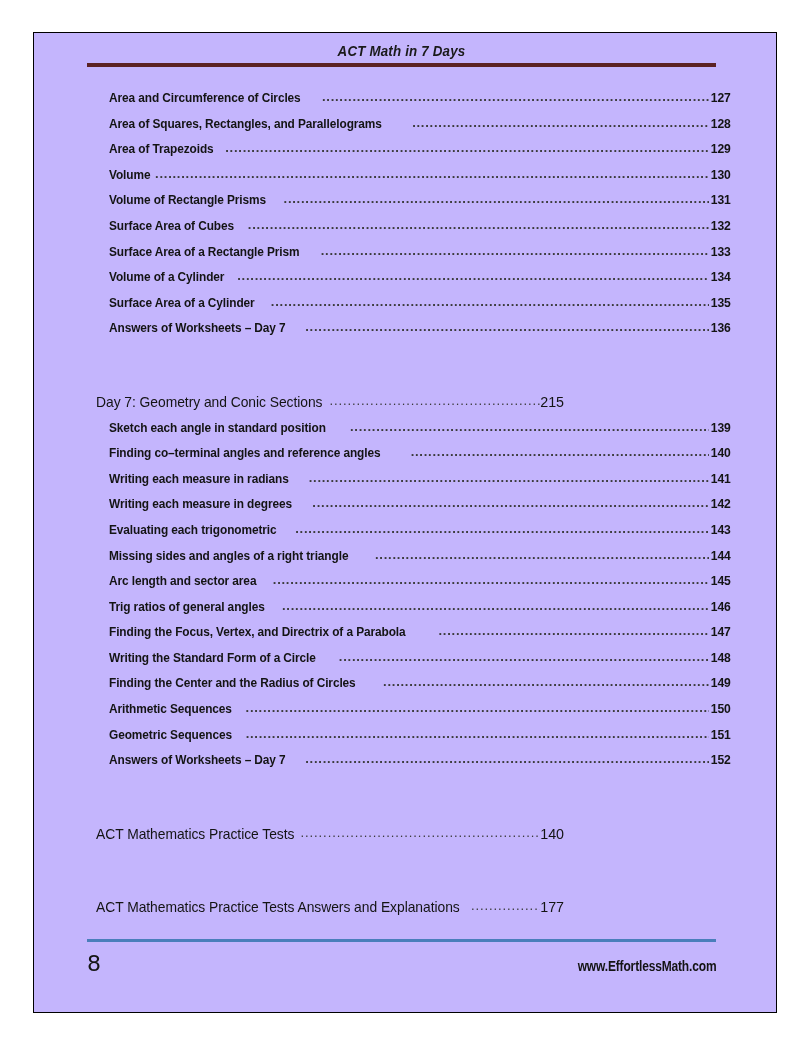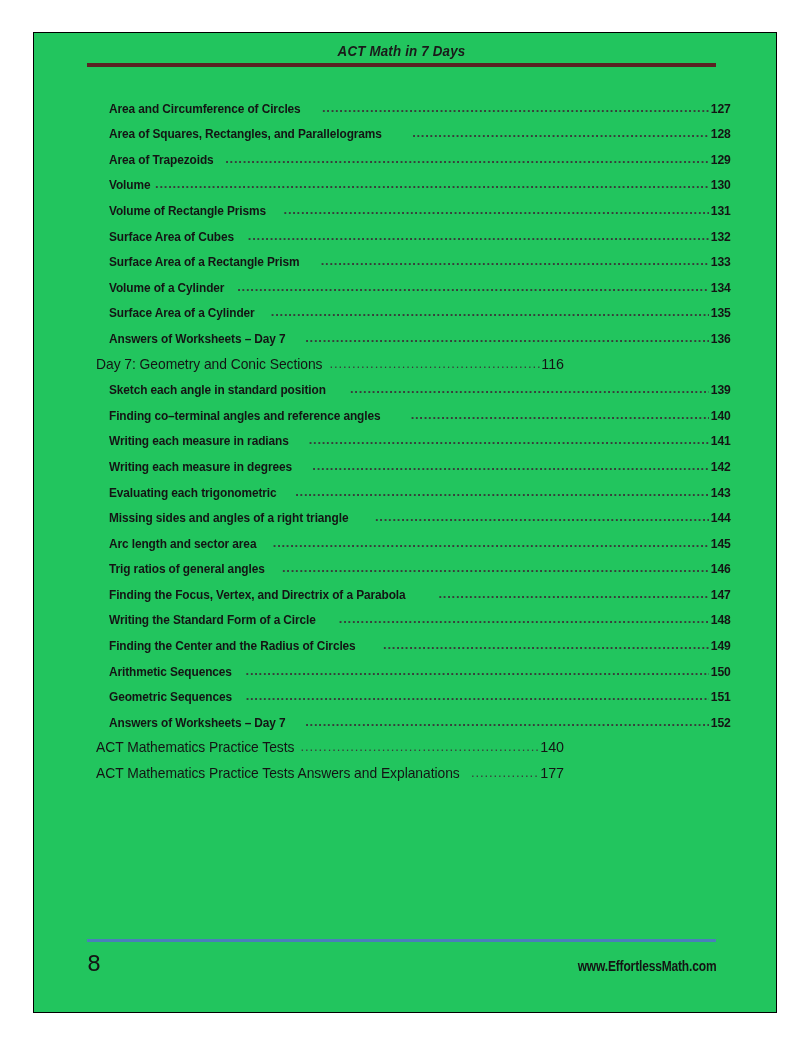--- a/index.html
+++ b/index.html
@@ -15,21 +15,21 @@
   }
 
   
   .page-sheet {
     position: absolute;
     left: 33px;
     top: 32px;
     width: 744px;
     height: 981px;
     border: 1.6px solid #000000;
-    background: #22c55e;
+    background: #c4b5fd;
     box-sizing: border-box;
   }
 
   .page-inner {
     position: absolute;
     left: 0;
     top: 0;
     right: 0;
     bottom: 0;
   }
@@ -63,21 +63,21 @@
   
   .toc {
     position: absolute;
     left: 0;
     top: 57px;
     width: 100%;
   }
 
   .toc-entry {
     display: flex;
-    align-items: flex-end;
+    align-items: flex-start;
     height: 25.6px;
     color: #141414;
     white-space: nowrap;
     overflow: hidden;
   }
 
   .toc-entry .toc-text,
   .toc-entry .toc-page {
     flex: 0 0 auto;
   }
@@ -92,20 +92,21 @@
     transform: translateY(-1px);
   }
 
   
   .lvl1 {
     padding-left: 62px;
     padding-right: 212px;
     font-size: 14.3px;
     font-weight: normal;
     letter-spacing: -0.05px;
+    margin-top: 48px;
   }
   .lvl1 .toc-text { transform: scaleX(0.97); transform-origin: left center; }
   .lvl1 .toc-page { font-size: 14.3px; }
 
   
   .lvl2 {
     padding-left: 75px;
     padding-right: 45px;
     font-size: 13.2px;
     font-weight: bold;
@@ -216,21 +217,21 @@
           <span class="toc-page">135</span>
         </div>
         <div class="toc-entry lvl2">
           <span class="toc-text">Answers of Worksheets – Day 7</span>
           <span class="toc-dots">...................................................................................................................................................................................................................................................................</span>
           <span class="toc-page">136</span>
         </div>
         <div class="toc-entry lvl1">
           <span class="toc-text">Day 7: Geometry and Conic Sections</span>
           <span class="toc-dots">...................................................................................................................................................................................................................................................................</span>
-          <span class="toc-page">116</span>
+          <span class="toc-page">215</span>
         </div>
         <div class="toc-entry lvl2">
           <span class="toc-text">Sketch each angle in standard position</span>
           <span class="toc-dots">...................................................................................................................................................................................................................................................................</span>
           <span class="toc-page">139</span>
         </div>
         <div class="toc-entry lvl2">
           <span class="toc-text">Finding co–terminal angles and reference angles</span>
           <span class="toc-dots">...................................................................................................................................................................................................................................................................</span>
           <span class="toc-page">140</span>

